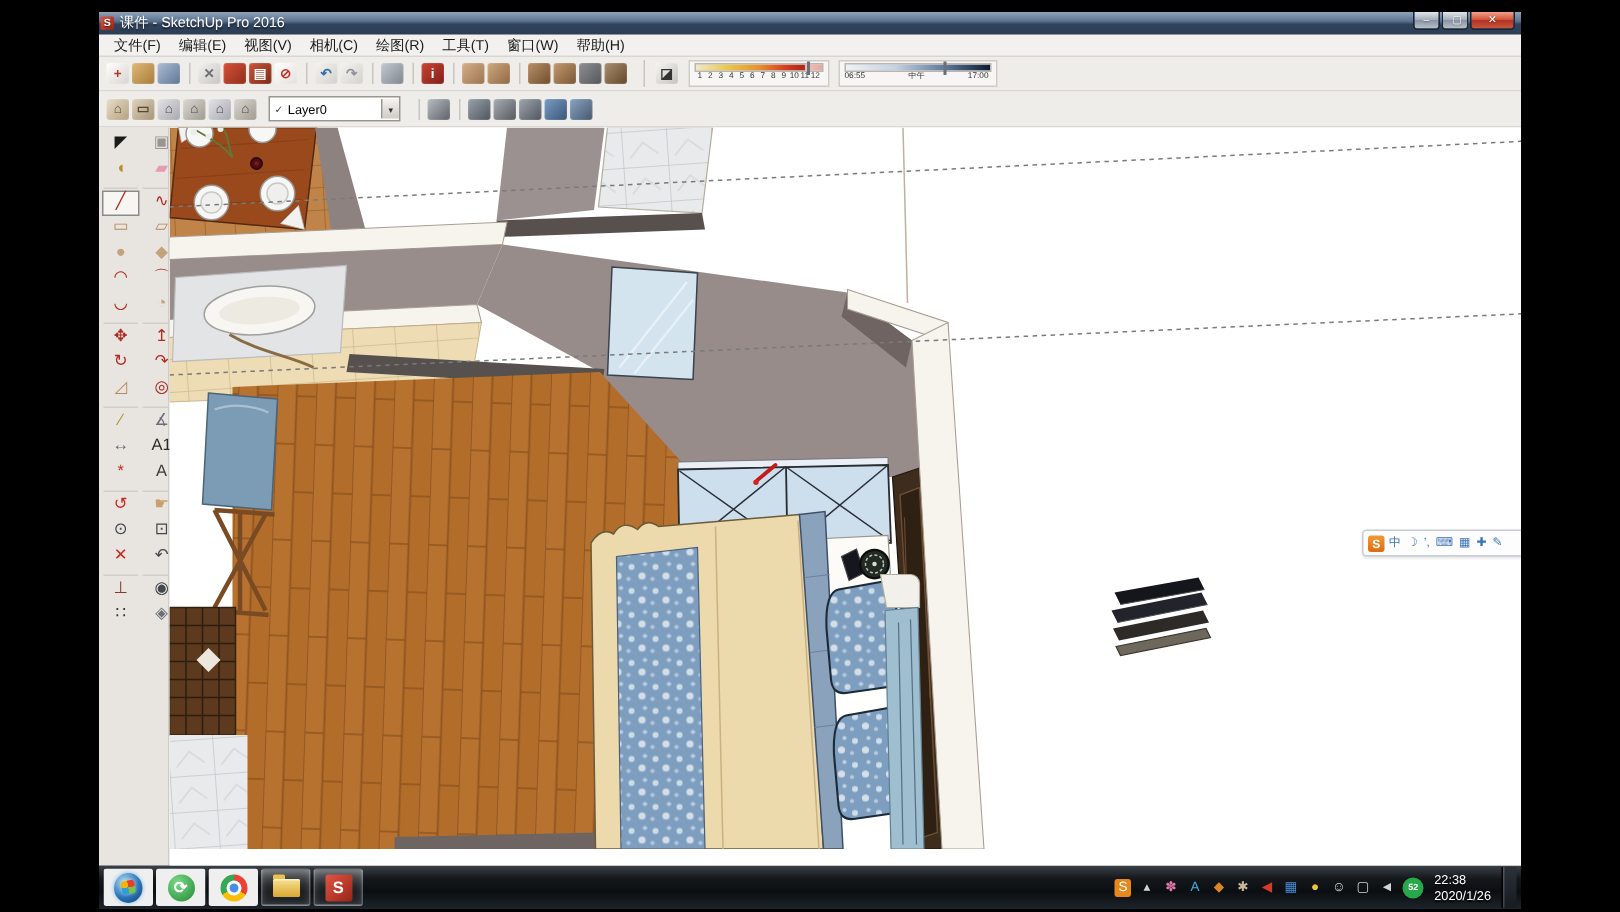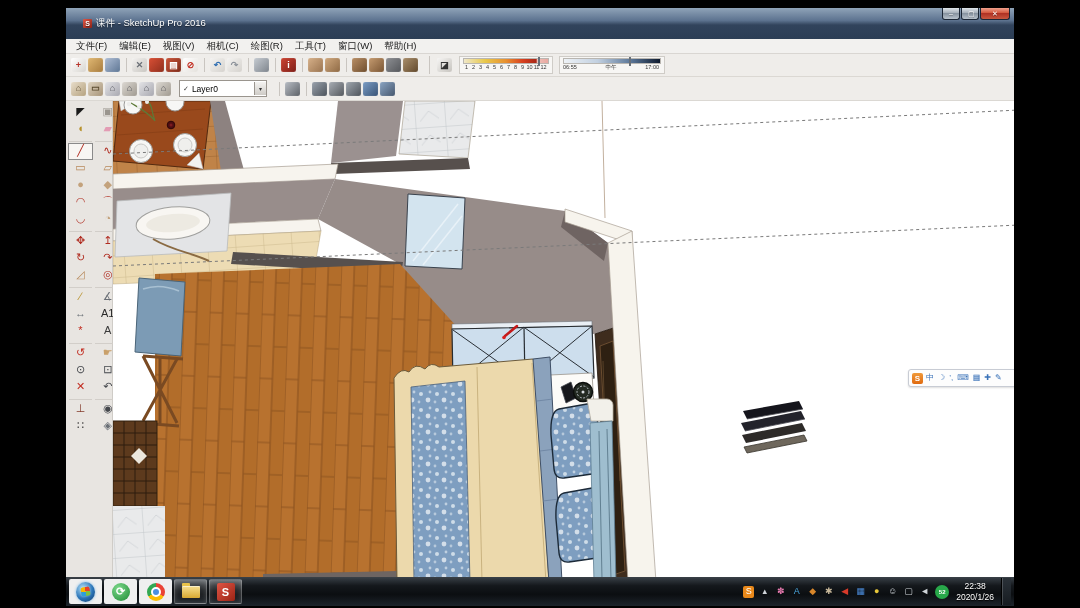--- a/index.html
+++ b/index.html
@@ -2,22 +2,22 @@
 <html><head>
 <meta charset="utf-8">
 <style>
   html,body{margin:0;padding:0;background:#000;}
   body{width:1080px;height:608px;overflow:hidden;font-family:"Liberation Sans",sans-serif;-webkit-font-smoothing:antialiased;}
   .stage{position:relative;width:1080px;height:608px;background:#000;}
   .screen{position:absolute;left:66px;top:8px;width:948px;height:598px;display:flex;flex-direction:column;background:#ece9e6;}
   .app{flex:1;display:flex;flex-direction:column;min-height:0;}
 
   
-  .titlebar{height:31px;background:linear-gradient(#8fa3b8 0%,#5d7390 40%,#31435c 55%,#2c3e55 100%);
-    display:flex;align-items:center;padding:0 17px;color:#fff;font-size:9.5px;position:relative;text-shadow:0 1px 1px #0008;}
+  .titlebar{height:15px;background:linear-gradient(#8fa3b8 0%,#5d7390 40%,#31435c 55%,#2c3e55 100%);
+    display:flex;align-items:center;padding:0 1px;color:#fff;font-size:9.5px;position:relative;text-shadow:0 1px 1px #0008;}
   .doc-icon{width:9px;height:9px;background:linear-gradient(135deg,#e05545,#8f2316);border-radius:1px;margin-right:4px;
     color:#fff;font-size:7px;font-weight:bold;display:flex;align-items:center;justify-content:center;line-height:1;}
   .winctrls{position:absolute;right:4px;top:0;display:flex;}
   .winbtn{width:18px;height:12px;border:1px solid #1c2736;border-top:none;background:linear-gradient(#dfe5ea,#9fa9b4 50%,#8793a0 50%,#b8c2cc);
     color:#fff;font-size:7px;line-height:10px;text-align:center;border-radius:0 0 3px 3px;margin-left:1px;text-shadow:0 1px 1px #0006;}
   .winbtn.close{width:30px;background:linear-gradient(#f0a08c,#d4573d 45%,#b03224 50%,#c8573f);}
 
   
   .menubar{height:14px;background:#f2f1ef;border-bottom:1px solid #d9d6d2;display:flex;align-items:center;font-size:9.5px;color:#1a1a1a;padding-left:4px;}
   .menu-item{padding:0 6px;}
@@ -86,21 +86,21 @@
   [data-logo="b360"]{width:18px;height:18px;border-radius:50%;background:radial-gradient(circle at 35% 30%,#7cd88a,#1f8a34);font-size:11px;}
   [data-logo="chrome"]{width:18px;height:18px;border-radius:50%;background:conic-gradient(#ea4335 0 120deg,#fbbc05 0 240deg,#34a853 0);position:relative;}
   [data-logo="chrome"]::after{content:"";position:absolute;inset:4px;background:#4a90e2;border:2.5px solid #fff;border-radius:50%;}
   [data-logo="explorer"]{width:18px;height:12px;background:linear-gradient(#f8e090,#d8a832);border-radius:1px;position:relative;box-shadow:inset 0 1px #fff8;}
   [data-logo="explorer"]::before{content:"";position:absolute;left:0;top:-3px;width:8px;height:3px;background:#e8c24a;border-radius:1px 1px 0 0;}
   [data-logo="sketchup"]{width:18px;height:18px;background:linear-gradient(135deg,#e05545,#9a2415);border-radius:2px;font-size:11px;}
   .tray{margin-left:auto;display:flex;align-items:center;gap:5px;}
   .tray-ic{min-width:11px;height:12px;display:flex;align-items:center;justify-content:center;font-size:9px;line-height:1;
     color:var(--fg,#d8dce0);background:var(--bg,transparent);border-radius:2px;}
   .tray-ic.round{width:14px;height:14px;border-radius:50%;font-size:6px;font-weight:bold;}
-  .clock{color:#fff;font-size:8.5px;text-align:center;line-height:1.25;margin:0 5px;text-shadow:0 1px 1px #000;}
+  .clock{color:#fff;font-size:8.5px;text-align:left;line-height:1.25;margin:0 5px;text-shadow:0 1px 1px #000;}
   .showdesk{width:9px;height:27px;background:linear-gradient(#2a3138,#171c21);border-left:1px solid #000;box-shadow:inset 1px 0 rgba(255,255,255,.18);}
 </style>
 </head>
 <body>
 
 <div class="stage">
  <div class="screen">
   <div class="app">
 
    <div class="titlebar">

